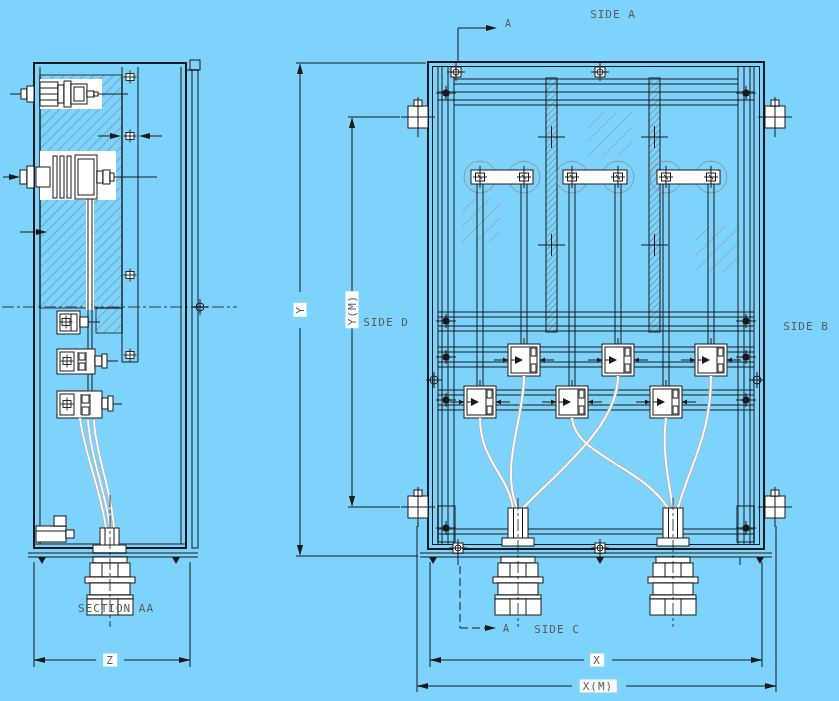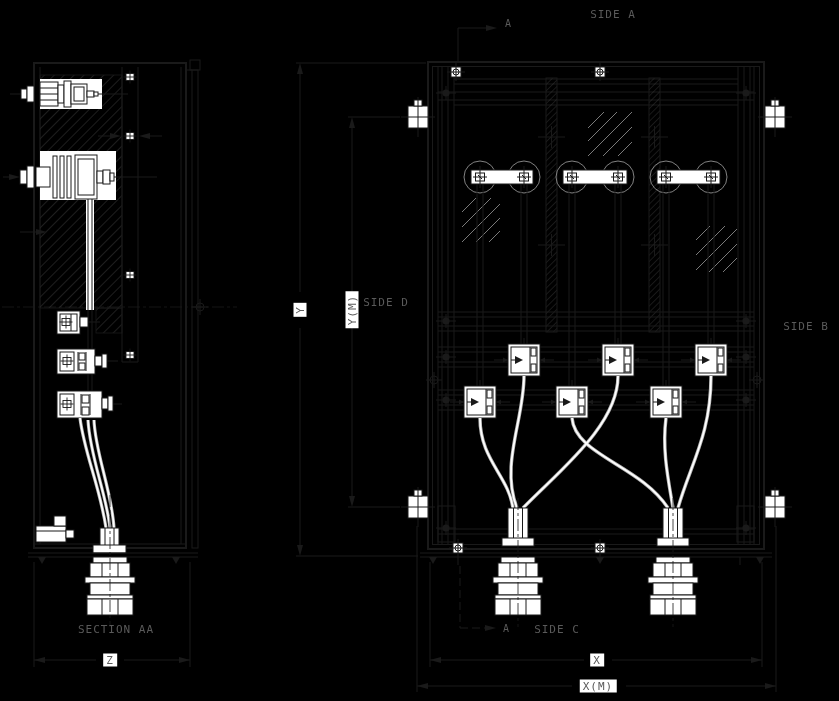--- a/index.html
+++ b/index.html
@@ -1,16 +1,16 @@
 <!DOCTYPE html>
 <html><head>
 <meta charset="utf-8">
 <style>
   html,body { margin:0; padding:0; background:#fff; }
-  #stage { position:relative; width:839px; height:701px; background:#000000; overflow:hidden;
+  #stage { position:relative; width:839px; height:701px; background:#7dd3fc; overflow:hidden;
            font-family:"DejaVu Sans Mono", monospace; }
   #cad { position:absolute; left:0; top:0; }
   .lbl { position:absolute; font-family:"DejaVu Sans Mono", monospace; font-size:11px;
          letter-spacing:1px; color:#5a5a5a; transform:translate(-50%,-50%); white-space:nowrap; }
   .lbl.bg  { background:#ffffff; padding:0 3px; }
   .lbl.rot { transform:translate(-50%,-50%) rotate(-90deg); }
   .lbl.sm  { font-size:10px; letter-spacing:0; }
 </style>
 </head>
 <body>
@@ -441,23 +441,23 @@
     <line x1="34" y1="660" x2="96" y2="660"></line>
         <line x1="124" y1="660" x2="190" y2="660"></line>
     <use href="#ar" transform="translate(34,660) rotate(180)"></use>
     <use href="#ar" x="190" y="660"></use>
   </g>
 </svg>
 
 <span class="lbl" style="left:613px; top:14px;">SIDE A</span>
 <span class="lbl sm" style="left:508px; top:23px;">A</span>
 <span class="lbl" style="left:806px; top:326px;">SIDE B</span>
-<span class="lbl" style="left:386px; top:302px;">SIDE D</span>
+<span class="lbl" style="left:386px; top:322px;">SIDE D</span>
 <span class="lbl" style="left:557px; top:629px;">SIDE C</span>
 <span class="lbl sm" style="left:506px; top:628px;">A</span>
-<span class="lbl" style="left:116px; top:629px;">SECTION AA</span>
+<span class="lbl" style="left:116px; top:608px;">SECTION AA</span>
 <span class="lbl bg" style="left:110px; top:660px;">Z</span>
 <span class="lbl bg" style="left:597px; top:660px;">X</span>
 <span class="lbl bg" style="left:598px; top:686px;text-align:center;">X(M)</span>
 <span class="lbl bg rot" style="left:300px; top:310px;">Y</span>
 <span class="lbl bg rot" style="left:352px; top:310px;">Y(M)</span>
 
 </div>
 
 </body></html>

